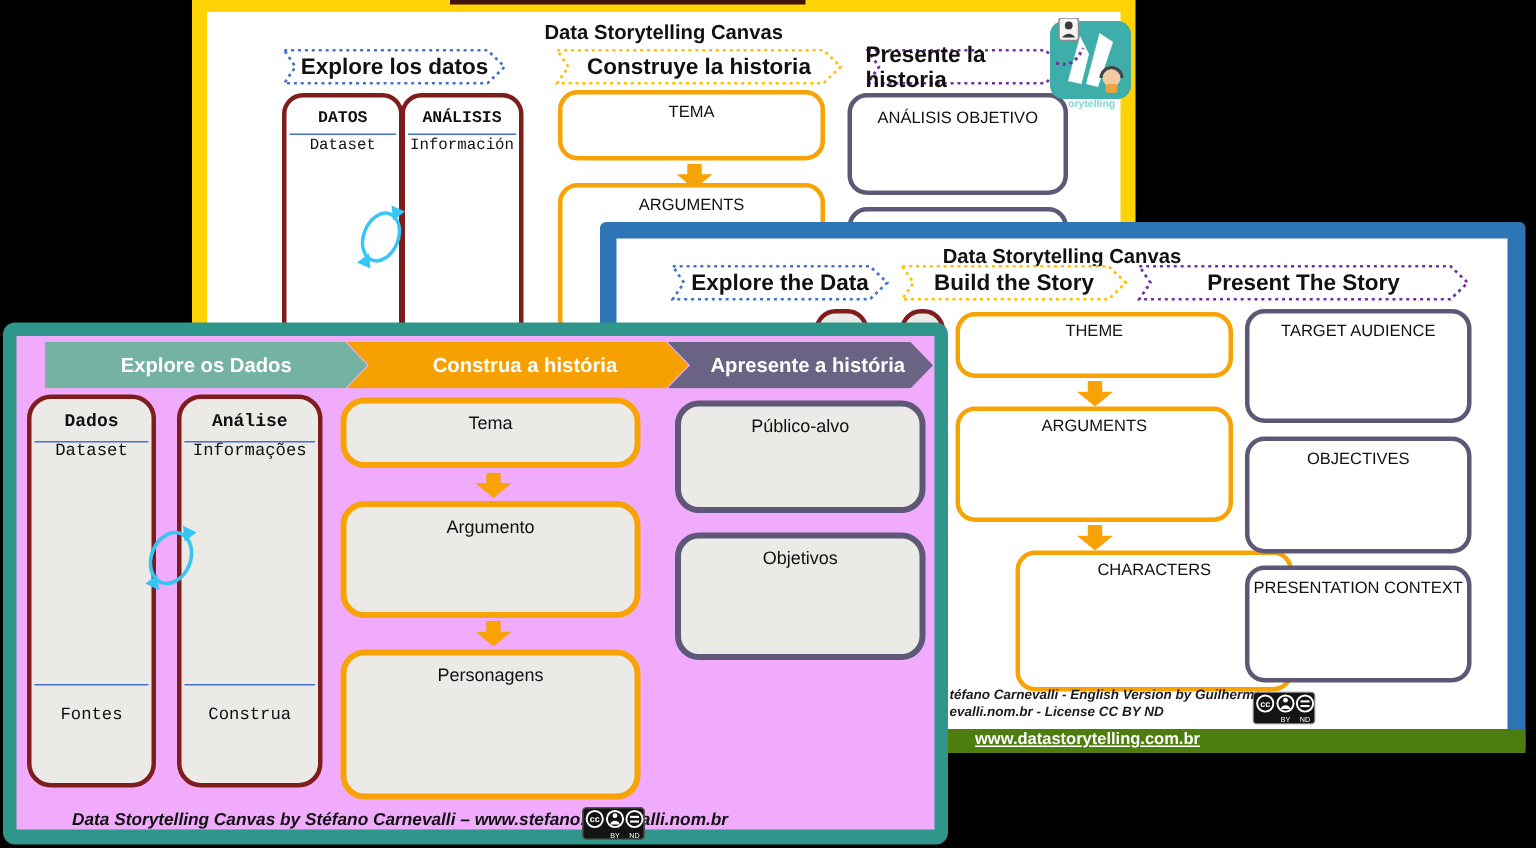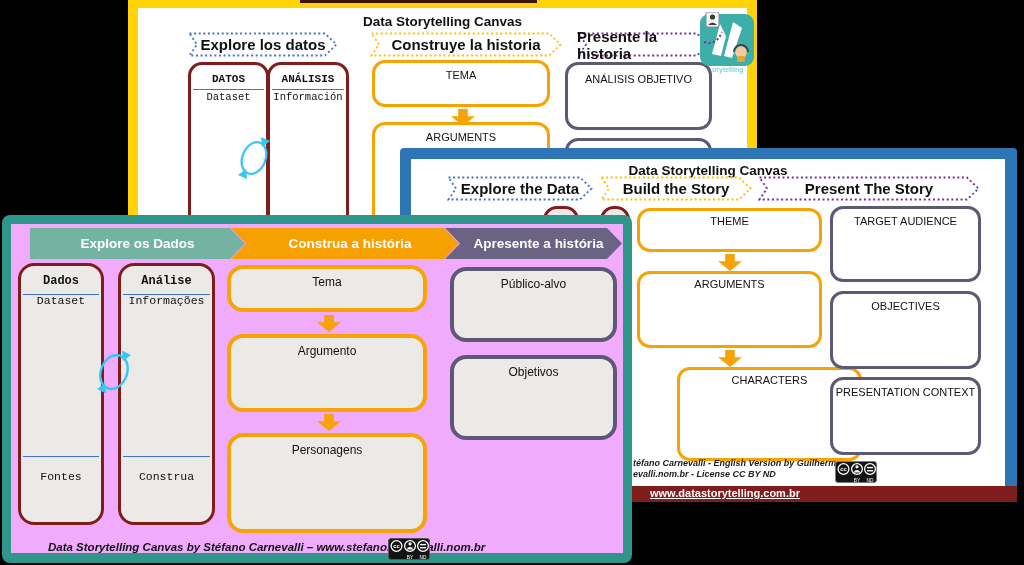--- a/index.html
+++ b/index.html
@@ -30,21 +30,21 @@
   .col .hdr{display:block;padding-top:8px;font-weight:bold;font-size:11px;}
   .col .val{display:block;padding-top:6px;font-size:10.5px;}
   .sep{position:absolute;left:2px;right:2px;height:1px;background:#4473C5;}
   .arrow-down{position:absolute;width:24px;height:17px;background:#F7A305;
               clip-path:polygon(30% 0,70% 0,70% 42%,100% 42%,50% 100%,0 42%,30% 42%);}
   .chev{position:absolute;height:31px;display:flex;align-items:center;justify-content:center;
         color:#fff;font-weight:bold;font-size:13.5px;}
   .chev.tip{clip-path:polygon(0 0,calc(100% - 15px) 0,100% 50%,calc(100% - 15px) 100%,0 100%);}
   .chev.tipnotch{clip-path:polygon(0 0,calc(100% - 15px) 0,100% 50%,calc(100% - 15px) 100%,0 100%,15px 50%);}
   .attr-en{position:absolute;font-size:9px;font-weight:bold;font-style:italic;color:#1c1c1c;white-space:nowrap;}
-  .footer-strip{position:absolute;left:0;bottom:0;width:100%;height:16px;background:#7f1d1d;}
+  .footer-strip{position:absolute;left:0;bottom:0;width:100%;height:16px;background:#4d7c0f;}
   .footer-url{position:absolute;left:250px;top:1px;color:#fff;font-weight:bold;font-size:11px;text-decoration:underline;}
   .attr-pt{position:absolute;font-size:11.5px;font-weight:bold;font-style:italic;color:#111;white-space:nowrap;}
   .logo-caption{position:absolute;font-size:7px;color:#7FD6DC;font-weight:bold;}
   .topline{position:absolute;left:300px;top:0;width:237px;height:3px;background:#3F120E;z-index:5;}
 </style>
 </head>
 <body>
 
 <div class="stage">
   <div class="topline"></div>

